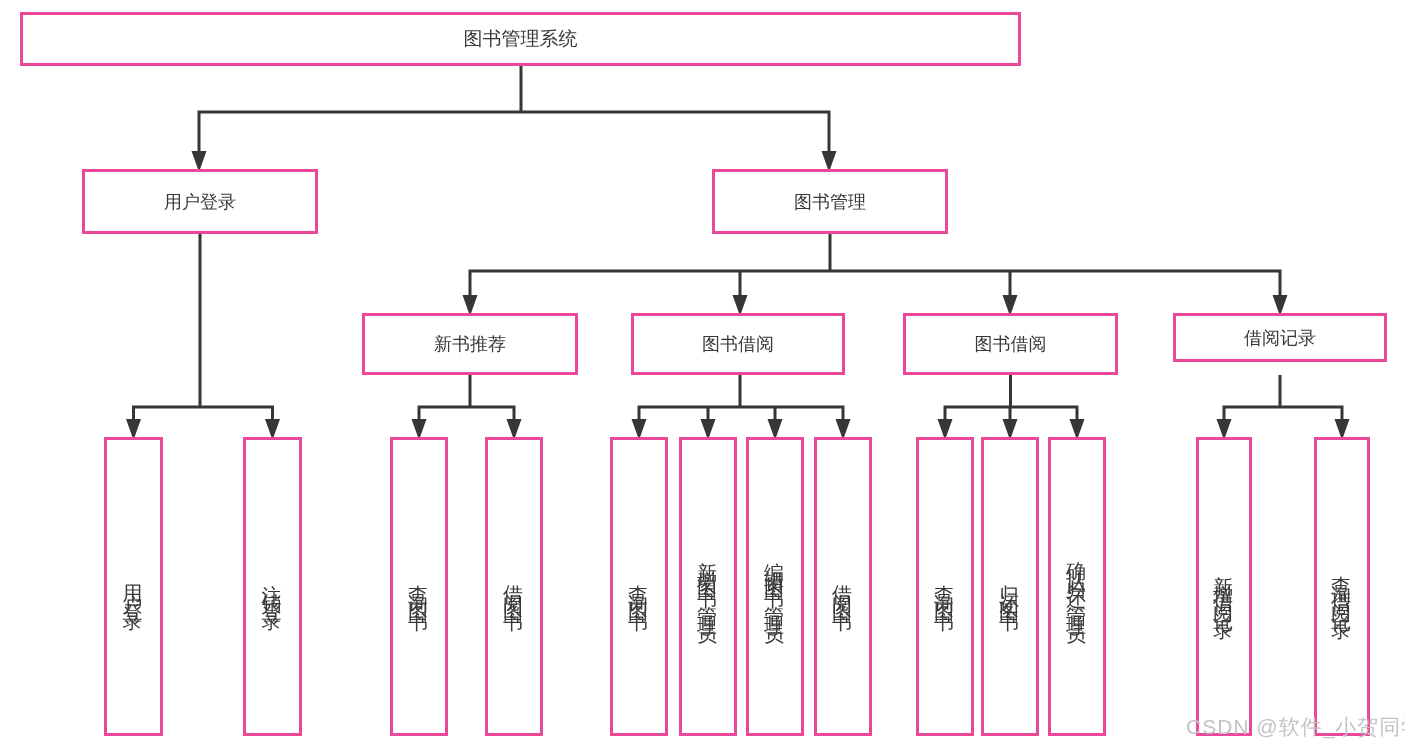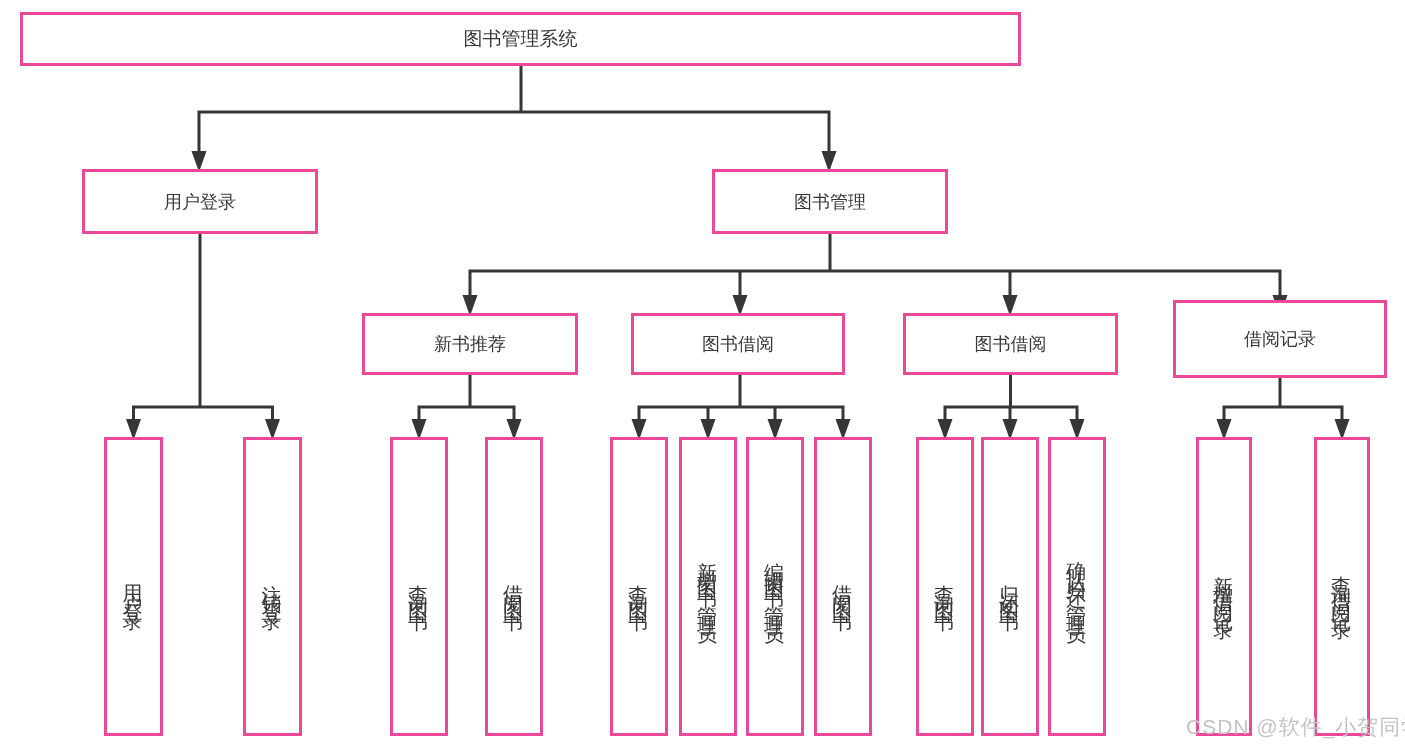--- a/index.html
+++ b/index.html
@@ -101,21 +101,21 @@
 
   <div class="node h" style="left:712px;top:169px;width:236px;height:65px">
     <span>图书管理</span>
   </div>
   <div class="node h" style="left:631px;top:313px;width:214px;height:62px">
     <span>图书借阅</span>
   </div>
   <div class="node h" style="left:903px;top:313px;width:215px;height:62px">
     <span>图书借阅</span>
   </div>
-  <div class="node h" style="left:1173px;top:300px;width:214px;height:78px">
+  <div class="node h" style="left:1173px;top:313px;width:214px;height:49px">
     <span>借阅记录</span>
   </div>
 
   <div class="node vert" style="left:104px;top:437px;width:59px;height:299px">
     <span>用户登录</span>
   </div>
   <div class="node vert" style="left:243px;top:437px;width:59px;height:299px">
     <span>注销登录</span>
   </div>
 

